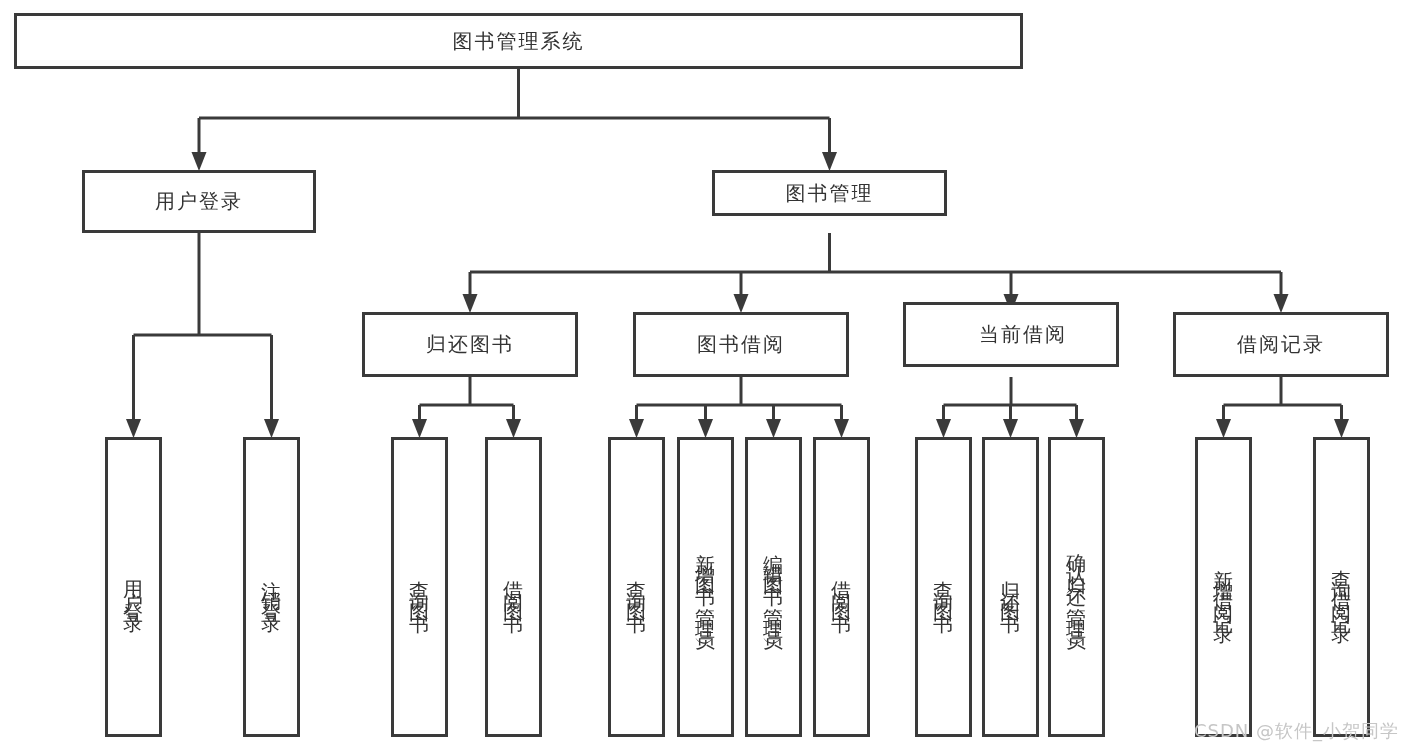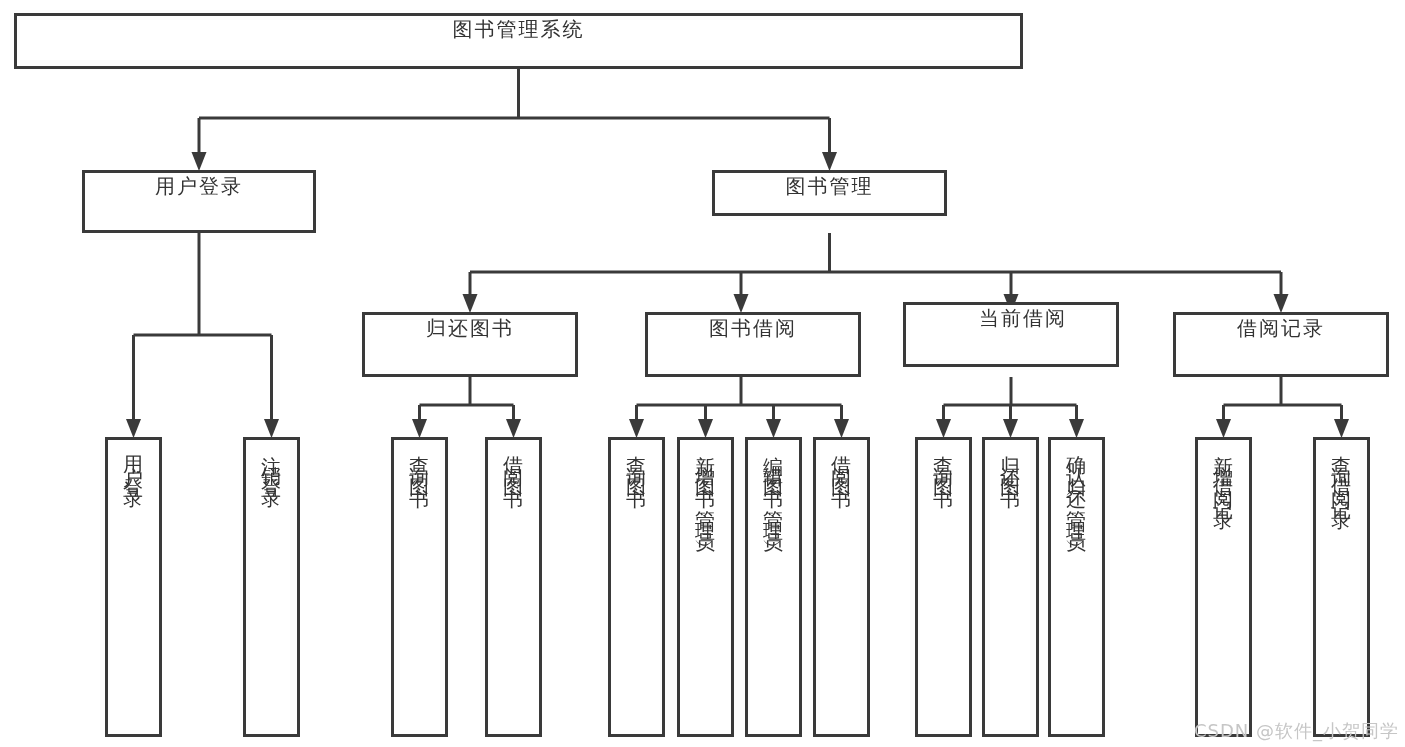--- a/index.html
+++ b/index.html
@@ -15,21 +15,21 @@
     position: absolute;
     left: 0; top: 0;
     width: 1405px; height: 747px;
   }
   .box {
     position: absolute;
     box-sizing: border-box;
     border: 3px solid #3a3a3a;
     background: #ffffff;
     display: flex;
-    align-items: flex-start;
+    align-items: center;
     justify-content: center;
     color: #333333;
   }
   .box .label {
     font-size: 20px;
     letter-spacing: 2px;
     white-space: nowrap;
   }
   .box.vertical .label {
     writing-mode: vertical-rl;
@@ -112,21 +112,21 @@
     </div>
     <div class="box horizontal" style="left: 82px; top: 170px; width: 234px; height: 63px;">
       <span class="label">用户登录</span>
     </div>
     <div class="box horizontal" style="left: 712px; top: 170px; width: 235px; height: 46px;">
       <span class="label">图书管理</span>
     </div>
     <div class="box horizontal" style="left: 362px; top: 312px; width: 216px; height: 65px;">
       <span class="label">归还图书</span>
     </div>
-    <div class="box horizontal" style="left: 633px; top: 312px; width: 216px; height: 65px; margin-left: 12px;">
+    <div class="box horizontal" style="left: 633px; top: 312px; width: 216px; height: 65px;">
       <span class="label">图书借阅</span>
     </div>
     <div class="box horizontal" style="left: 903px; top: 302px; width: 216px; height: 65px; padding-left: 24px;">
       <span class="label">当前借阅</span>
     </div>
     <div class="box horizontal" style="left: 1173px; top: 312px; width: 216px; height: 65px;">
       <span class="label">借阅记录</span>
     </div>
     <div class="box vertical" style="left: 105px; top: 437px; width: 57px; height: 300px;">
       <span class="label">用户登录</span>

